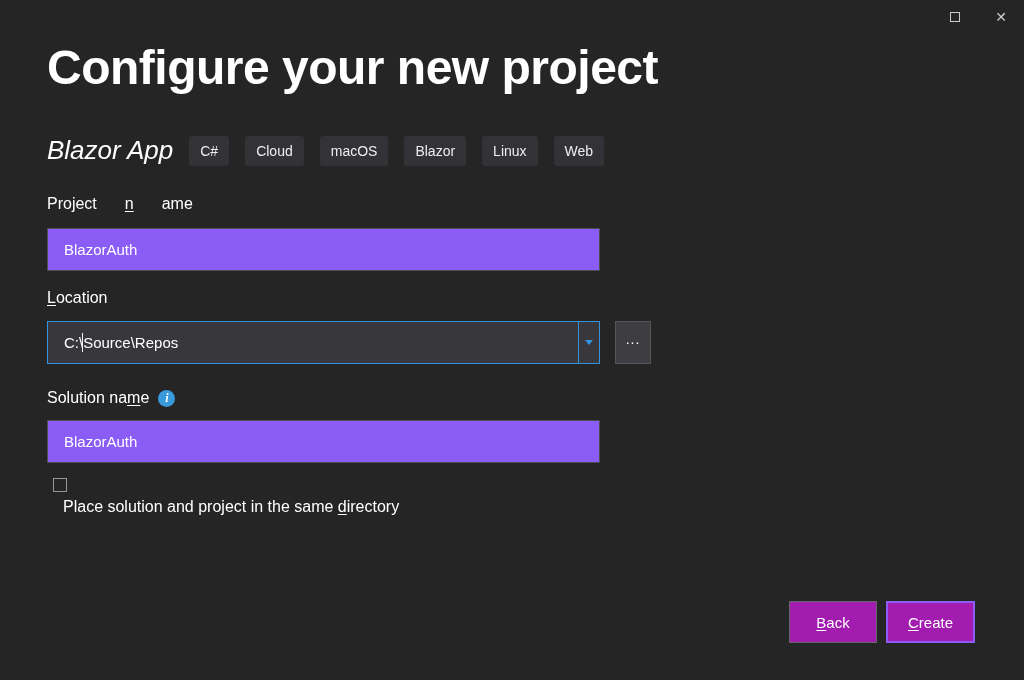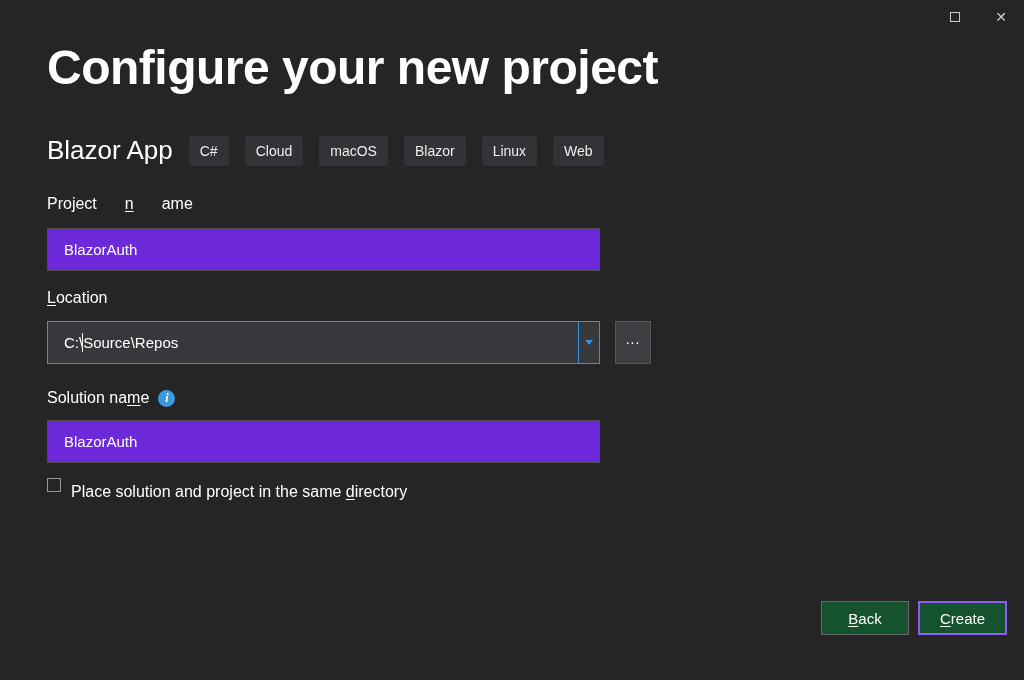--- a/index.html
+++ b/index.html
@@ -61,20 +61,21 @@
     top: 135px;
     display: flex;
     align-items: center;
     gap: 16px;
   }
   .template-name {
     font-size: 26px;
     font-weight: 300;
     color: #ffffff;
     white-space: nowrap;
+    font-style: italic;
   }
   .tag {
     background: #333337;
     color: #eeeeee;
     font-size: 14px;
     line-height: 1;
     padding: 8px 11px;
     border-radius: 3px;
     white-space: nowrap;
   }
@@ -89,21 +90,21 @@
     display: flex;
     align-items: center;
   }
   .field-label u { text-decoration: underline; text-underline-offset: 2px; }
 
   .textbox {
     position: absolute;
     left: 47px;
     width: 553px;
     height: 43px;
-    background: #6d28d9;
+    background: #8b5cf6;
     border: 1px solid #4d4d52;
     color: #ffffff;
     font-family: "Liberation Sans", sans-serif;
     font-size: 15px;
     padding: 0 16px;
     outline: none;
   }
 
   .combo {
     position: absolute;
@@ -178,24 +179,25 @@
     font-size: 12px;
     line-height: 1;
     display: inline-flex;
     align-items: center;
     justify-content: center;
     margin-left: 9px;
   }
 
   .check-row {
     position: absolute;
-    left: 47px;
+    left: 53px;
     top: 477px;
     display: flex;
     align-items: flex-start;
+    flex-direction: column;
   }
   .checkbox {
     width: 14px;
     height: 14px;
     border: 1px solid #969696;
     background: transparent;
     margin-top: 1px;
     flex: none;
   }
   .check-label {
@@ -204,31 +206,30 @@
     margin-left: 10px;
     margin-top: 6px;
     white-space: nowrap;
   }
   .check-label u { text-decoration: underline; text-underline-offset: 2px; }
 
   
   .btn {
     position: absolute;
     top: 601px;
-    height: 34px;
-    background: #14532d;
+    height: 42px;
+    background: #a21caf;
     color: #ffffff;
     font-family: "Liberation Sans", sans-serif;
     font-size: 15px;
     display: flex;
     align-items: center;
     justify-content: center;
     cursor: default;
     padding: 0;
-    margin-left: 32px;
   }
   .btn u { text-decoration: underline; text-underline-offset: 2px; }
   .btn-back   { left: 789px; width: 88px; border: 1px solid #66666b; }
   .btn-create { left: 886px; width: 89px; border: 2px solid #8b5cf6; }
 </style>
 </head>
 <body>
 
 <div class="window">
 

